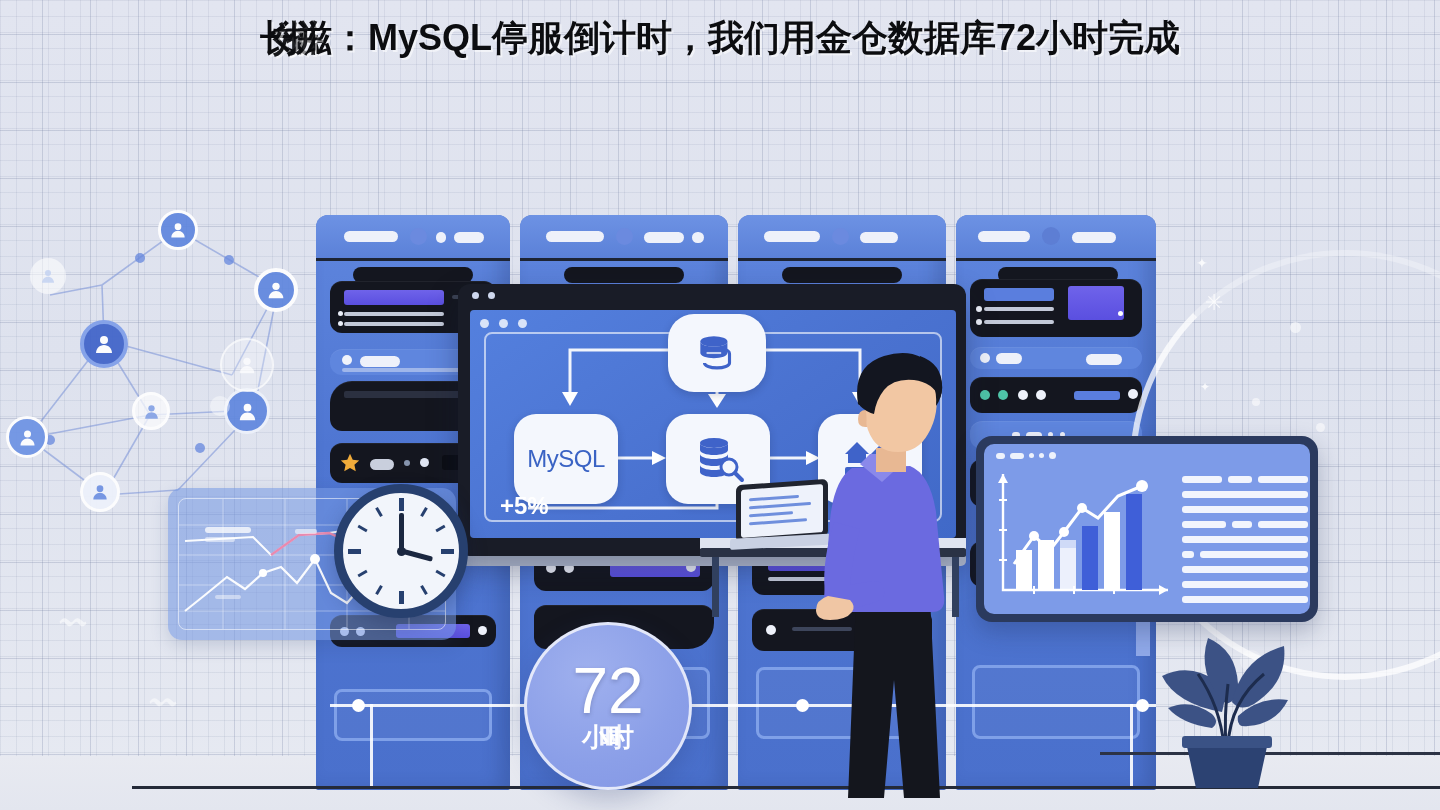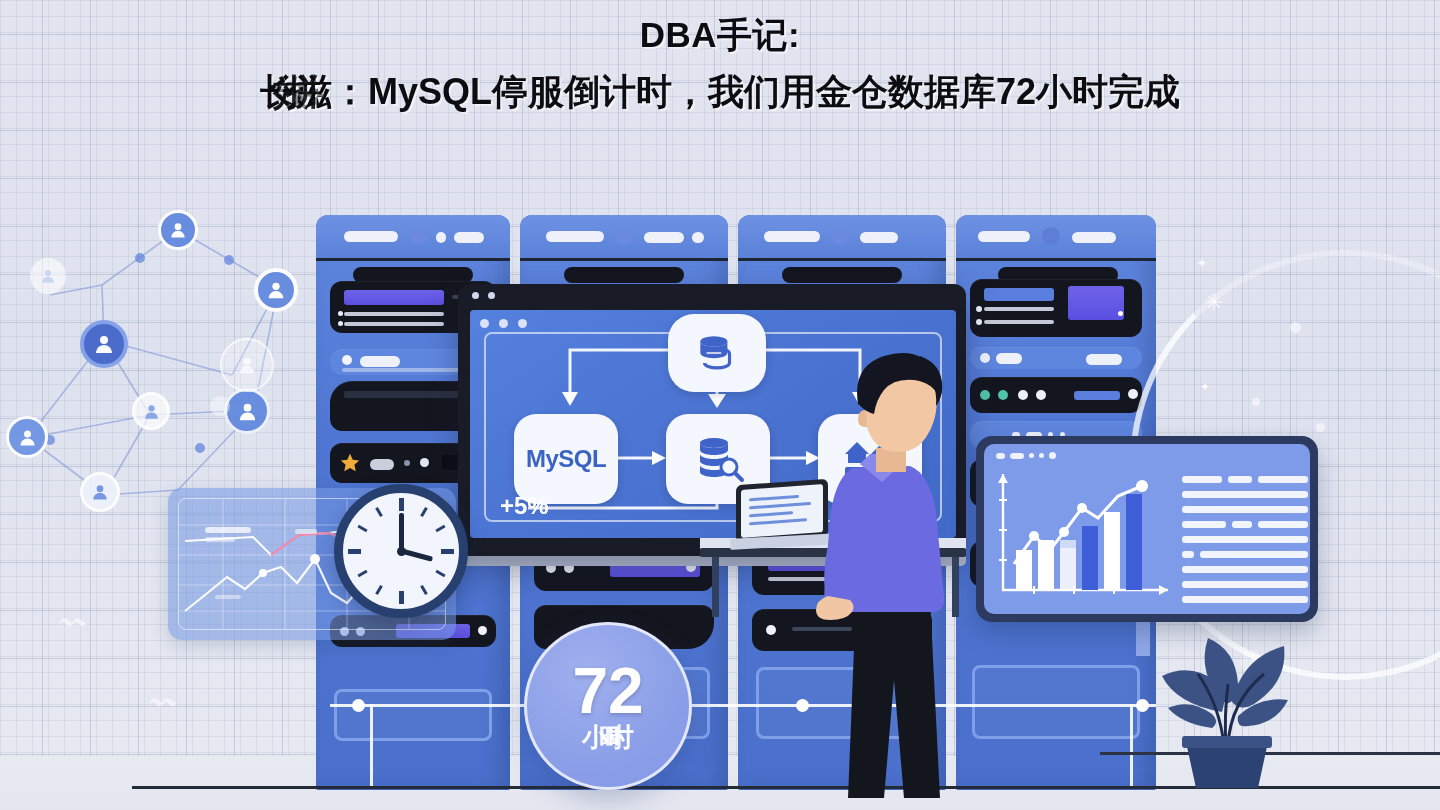--- a/index.html
+++ b/index.html
@@ -135,21 +135,21 @@
     position:absolute; left:14px; top:22px; right:14px; bottom:16px;
     border:2px solid rgba(255,255,255,.6); border-radius:8px;
   }
   .bs-dots2 { position:absolute; left:10px; top:9px; display:flex; gap:10px; }
   .bs-dots2 i { width:9px; height:9px; border-radius:50%; background:#e8eefb; display:block; opacity:.9; }
   .bubble {
     position:absolute; background:#f4f7fd; border-radius:22px;
     display:flex; align-items:center; justify-content:center;
     box-shadow:0 3px 8px rgba(18,30,66,.2);
   }
-  .bubble.mysql { font-size:24px; font-weight:bold; color:#3a63c4; letter-spacing:-.5px; }
+  .bubble.mysql { font-size:24px; font-weight:normal; color:#3a63c4; letter-spacing:-.5px; }
   .bs-plus {
     position:absolute; left:30px; bottom:18px;
     color:#fff; font-size:24px; font-weight:bold;
   }
   .bigscreen-stand {
     position:absolute; left:458px; top:556px; width:508px; height:10px;
     background:#b9c2d6; border-radius:0 0 5px 5px; z-index:19;
   }
 
   
@@ -177,21 +177,21 @@
   
   .badge72 {
     position:absolute; left:524px; top:622px; width:168px; height:168px;
     border-radius:50%; z-index:30;
     background:radial-gradient(circle at 38% 30%, #9fb0ee, #8b9fe8 60%, #8396e4);
     border:3px solid rgba(255,255,255,.75);
     box-shadow:0 10px 26px rgba(40,55,110,.25);
     display:flex; flex-direction:column; align-items:center; justify-content:center;
     color:#fff;
   }
-  .badge72 .num { font-size:64px; font-weight:bold; line-height:62px; text-shadow:0 2px 4px rgba(30,40,80,.25); }
+  .badge72 .num { font-size:64px; font-weight:normal; line-height:62px; text-shadow:0 2px 4px rgba(30,40,80,.25); }
   .badge72 .unit-label { font-size:26px; font-weight:bold; line-height:30px; position:relative; }
   .badge72 .unit-label .o {
     position:absolute; left:17px; top:0; opacity:.92;
   }
   .timeline {
     position:absolute; left:330px; top:704px; width:826px; height:3px;
     background:rgba(255,255,255,.9); z-index:28;
   }
   .tl-dot { position:absolute; top:-5px; width:13px; height:13px; border-radius:50%; background:#fff; }
   .tl-vert { position:absolute; width:3px; background:rgba(255,255,255,.9); }
@@ -735,21 +735,20 @@
     <g stroke="#1d2c4e" stroke-width="3" fill="none">
       <path d="M78 150 q-4 -40 -26 -72"></path>
       <path d="M82 150 q2 -44 36 -72"></path>
       <path d="M80 150 q-2 -30 2 -62"></path>
     </g>
     <path d="M40 146 h82 l-10 46 h-62 z" fill="#2c4272"></path>
     <rect x="36" y="140" width="90" height="12" rx="3" fill="#3a5285"></rect>
   </svg>
 
   <div class="headline">
-    <div class="h-line1">DBA手记:</div>
     <div class="h-line2">
       <span class="garble">
         <span>长</span>
         <span class="g2">效</span>
         <span class="g3">拼</span>
       </span><span>滋：</span><span>MySQL停服倒计时，我们用金仓数据库72小时完成</span>
     </div>
   </div>
 
   <div class="floor-line"></div>

